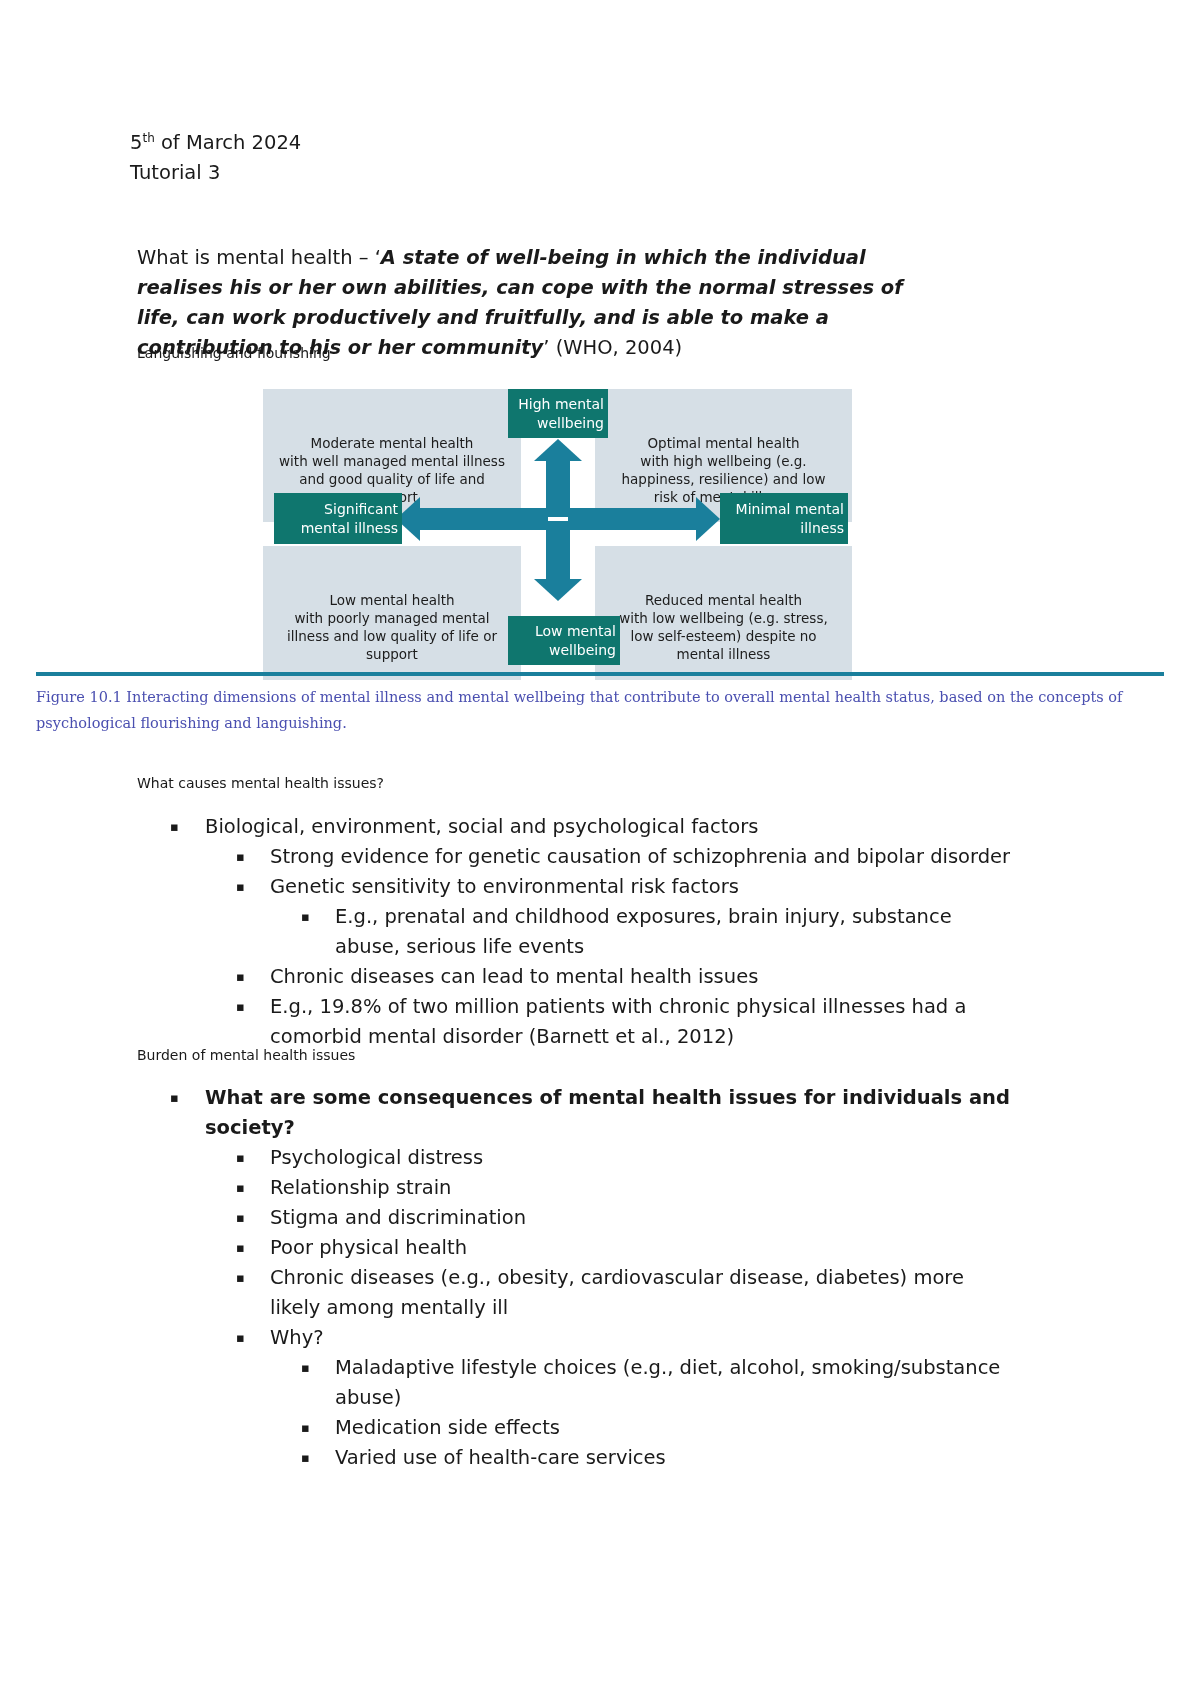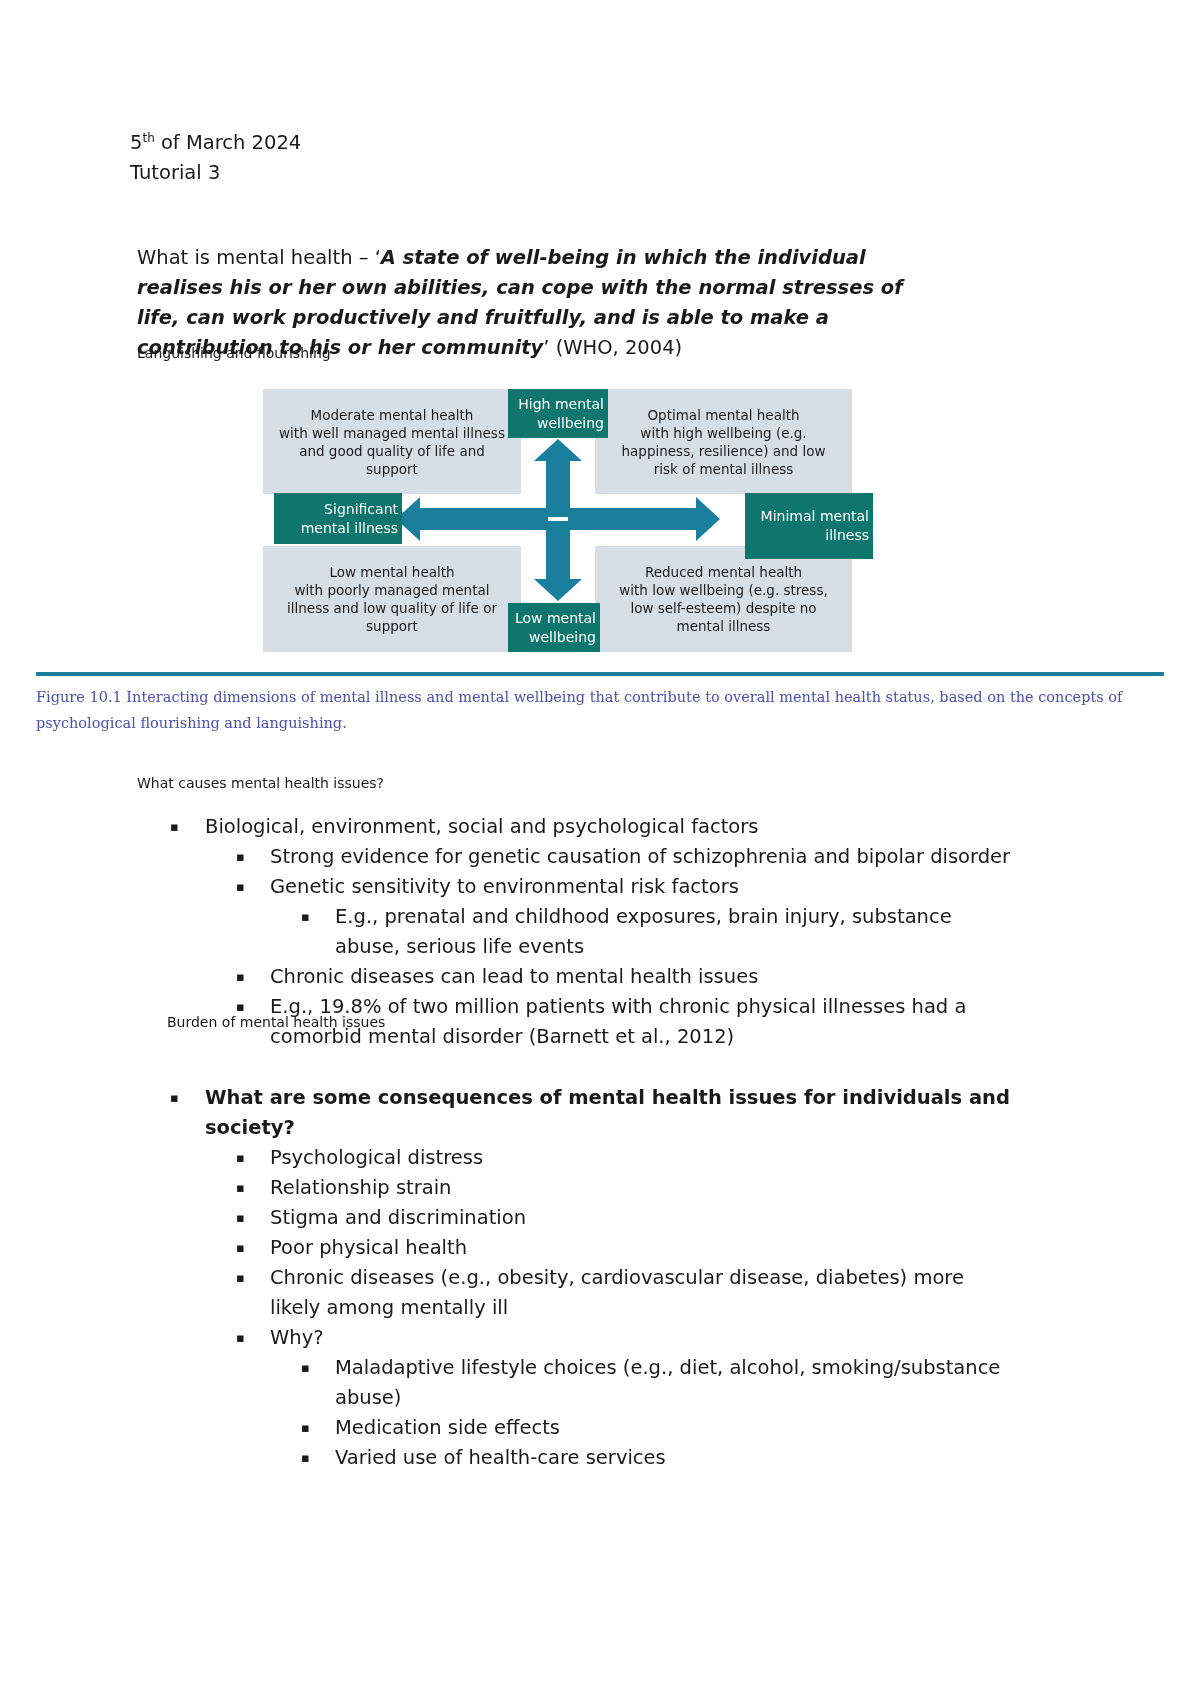--- a/index.html
+++ b/index.html
@@ -52,21 +52,21 @@
 
   .section-line {
     position: absolute;
     left: 137px;
     font-size: 14px;
     line-height: 30px;
     color: #1a1a1a;
   }
   #lang-flour { top: 338px; }
   #what-causes { top: 768px; }
-  #burden { top: 1007px; margin-left: 30px; }
+  #burden { top: 1040px; }
 
   
   .figure-wrap {
     position: absolute;
     left: 263px;
     top: 389px;
     width: 589px;
     height: 263px;
   }
   .matrix {
@@ -96,20 +96,21 @@
     position: absolute;
     background: #d6dfe6;
     text-align: center;
     font-size: 13.5px;
     line-height: 18px;
     color: #1c1c1c;
     display: flex;
     align-items: center;
     justify-content: center;
     padding: 2px 16px;
+    margin-top: 28px;
   }
   .quad.tl { left: 0;   top: 0;   width: 258px; height: 105px; }
   .quad.tr { left: 332px; top: 0;   width: 257px; height: 105px; }
   .quad.bl { left: 0;   top: 157px; width: 258px; height: 106px; }
   .quad.br { left: 332px; top: 157px; width: 257px; height: 106px; }
   .quad span { display: block; }
 
   
   .teal-box {
     position: absolute;
@@ -117,23 +118,23 @@
     color: #ffffff;
     font-size: 14px;
     line-height: 19px;
     text-align: right;
     display: flex;
     align-items: center;
     justify-content: center;
     padding: 2px 4px;
   }
   .teal-box.top    { left: 245px; top: 0;    width: 100px; height: 49px; }
-  .teal-box.bottom { left: 245px; top: 214px;width: 92px; height: 49px; }
+  .teal-box.bottom { left: 245px; top: 227px;width: 112px; height: 49px; }
   .teal-box.left   { left: 11px;   top: 104px;width: 128px; height: 51px; }
-  .teal-box.right  { left: 482px; top: 104px;width: 128px; height: 66px; }
+  .teal-box.right  { left: 457px; top: 104px;width: 128px; height: 51px; }
 
   
   .arrow-v {
     position: absolute;
     left: 283px;
     width: 24px;
     background: #1a7f9c;
   }
   .arrow-up   { top: 70px;  height: 58px; }
   .arrow-down { top: 132px; height: 58px; }

